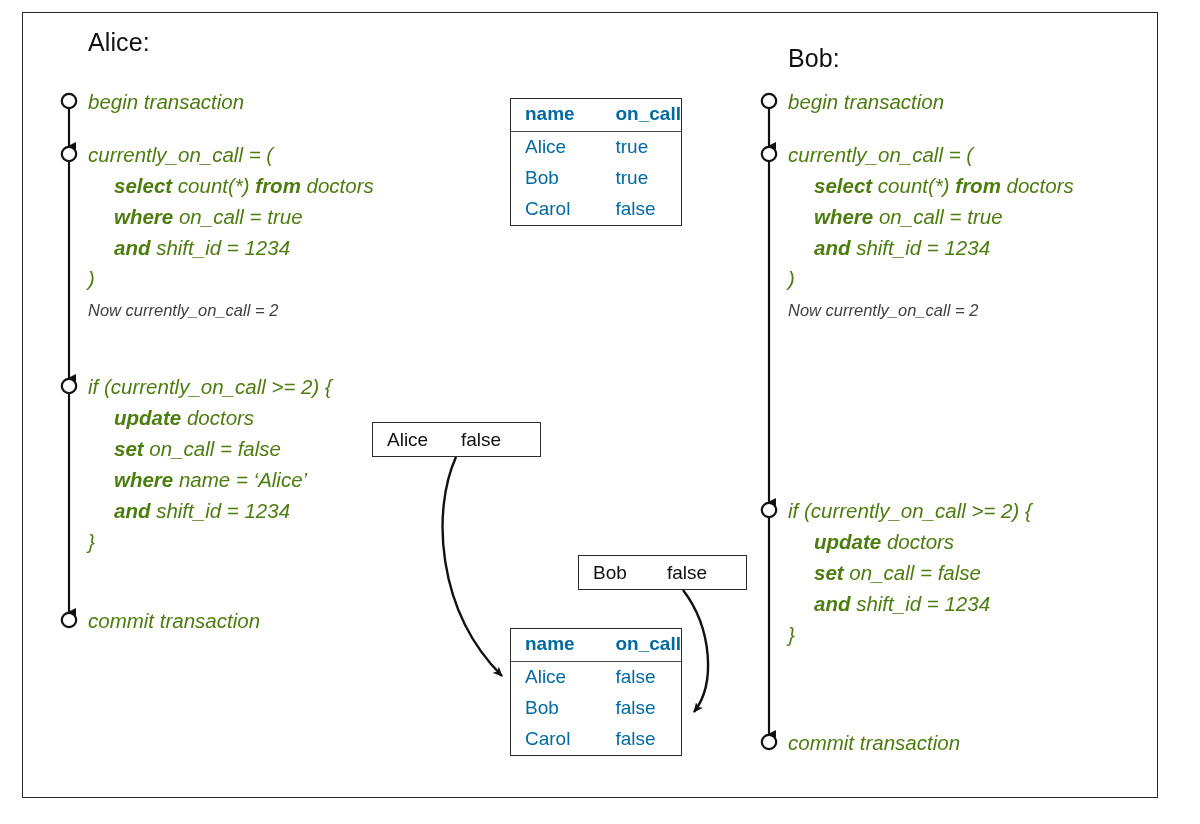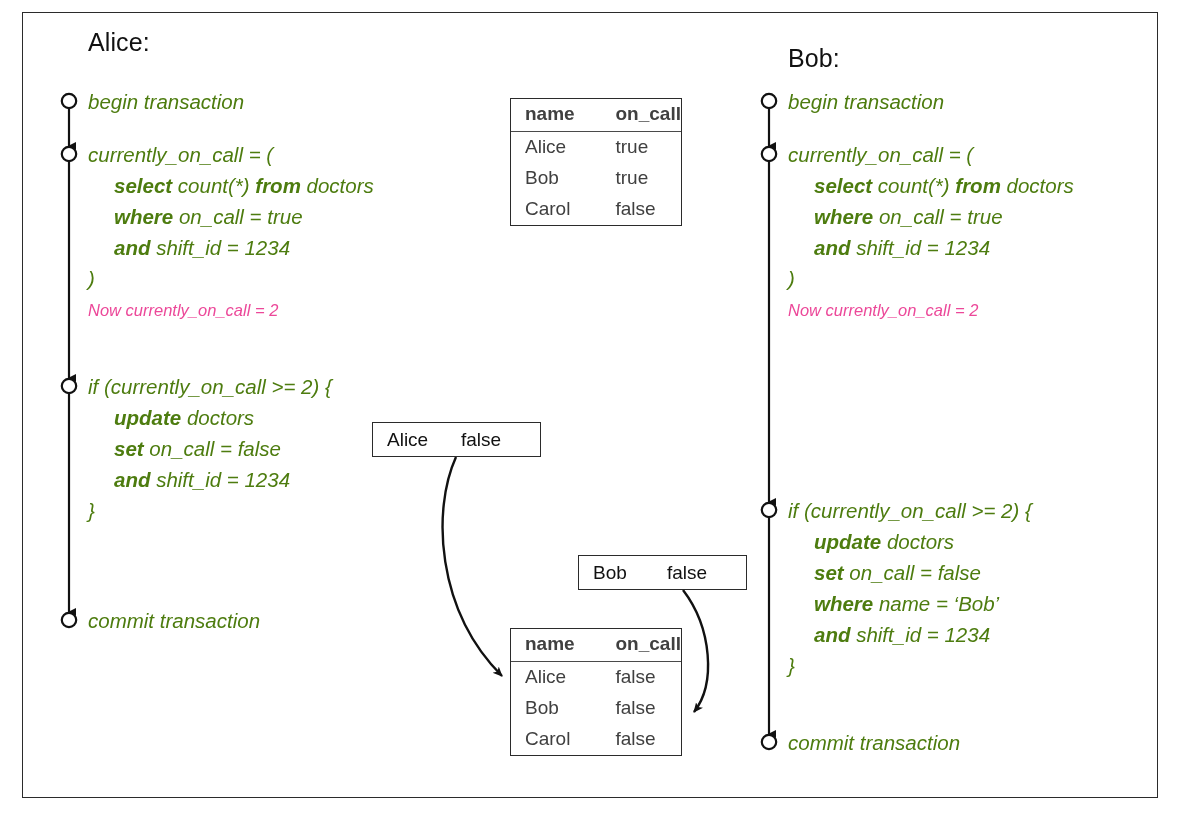--- a/index.html
+++ b/index.html
@@ -56,40 +56,40 @@
     white-space: nowrap;
     font-style: italic;
   }
   .stmt .ln { display: block; }
   .stmt .ind { padding-left: 26px; }
   .kw { font-weight: bold; text-align: center; }
   .note {
     position: absolute;
     font-size: 16.5px;
     font-style: italic;
-    color: #ec4899;
+    color: #404040;
     white-space: nowrap;
   }
   
   .dtable {
     position: absolute;
     border: 1.6px solid #2b2b2b;
     background: #ffffff;
     box-sizing: border-box;
     border-collapse: collapse;
   }
   .dtable table {
     border-collapse: collapse;
     width: 100%;
   }
   .dtable th, .dtable td {
     font-size: 19px;
     text-align: left;
     padding: 4px 0 5px 14px;
-    color: #404040;
+    color: #0369a1;
     font-weight: 400;
     white-space: nowrap;
   }
   .dtable th {
     font-weight: bold;
     border-bottom: 1.6px solid #4a4a4a;
     padding-bottom: 6px;
   }
   .dtable .c-name { width: 82px; }
   
@@ -170,20 +170,21 @@
     <span class="ln ind"><span class="kw">and</span><span> shift_id = 1234</span></span>
     <span class="ln">)</span>
   </div>
 
   <div class="note" style="left:88px; top:301px;">Now currently_on_call = 2</div>
 
   <div class="stmt" style="left:88px; top:371px;">
     <span class="ln">if (currently_on_call &gt;= 2) {</span>
     <span class="ln ind"><span class="kw">update</span><span> doctors</span></span>
     <span class="ln ind"><span class="kw">set</span><span> on_call = false</span></span>
+    <span class="ln ind"><span class="kw">where</span><span> name = ‘Alice’</span></span>
     <span class="ln ind"><span class="kw">and</span><span> shift_id = 1234</span></span>
     <span class="ln">}</span>
   </div>
 
   <div class="stmt" style="left:88px; top:605px;">
     <span class="ln">commit transaction</span>
   </div>
 
   <div class="stmt" style="left:788px; top:86px;">
     <span class="ln">begin transaction</span>
@@ -196,21 +197,20 @@
     <span class="ln ind"><span class="kw">and</span><span> shift_id = 1234</span></span>
     <span class="ln">)</span>
   </div>
 
   <div class="note" style="left:788px; top:301px;">Now currently_on_call = 2</div>
 
   <div class="stmt" style="left:788px; top:495px;">
     <span class="ln">if (currently_on_call &gt;= 2) {</span>
     <span class="ln ind"><span class="kw">update</span><span> doctors</span></span>
     <span class="ln ind"><span class="kw">set</span><span> on_call = false</span></span>
-    <span class="ln ind"><span class="kw">where</span><span> name = ‘Bob’</span></span>
     <span class="ln ind"><span class="kw">and</span><span> shift_id = 1234</span></span>
     <span class="ln">}</span>
   </div>
 
   <div class="stmt" style="left:788px; top:727px;">
     <span class="ln">commit transaction</span>
   </div>
 
   <div class="dtable" style="left:510px; top:98px; width:172px;">
     <table>

